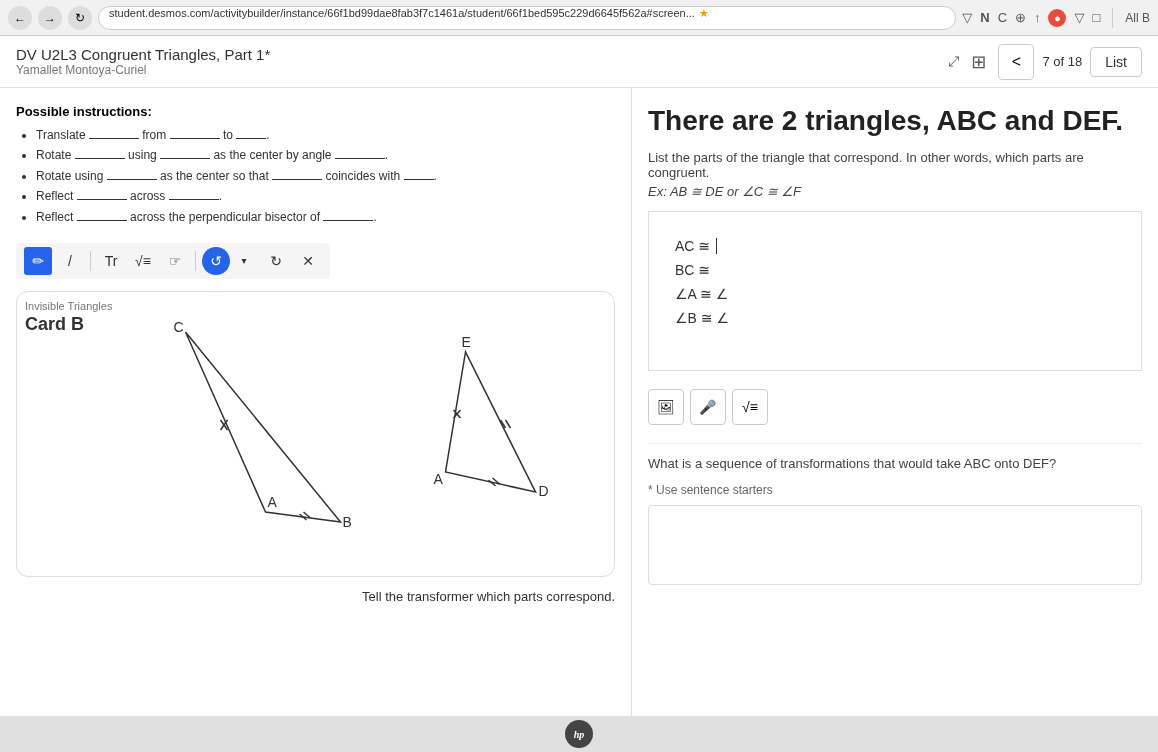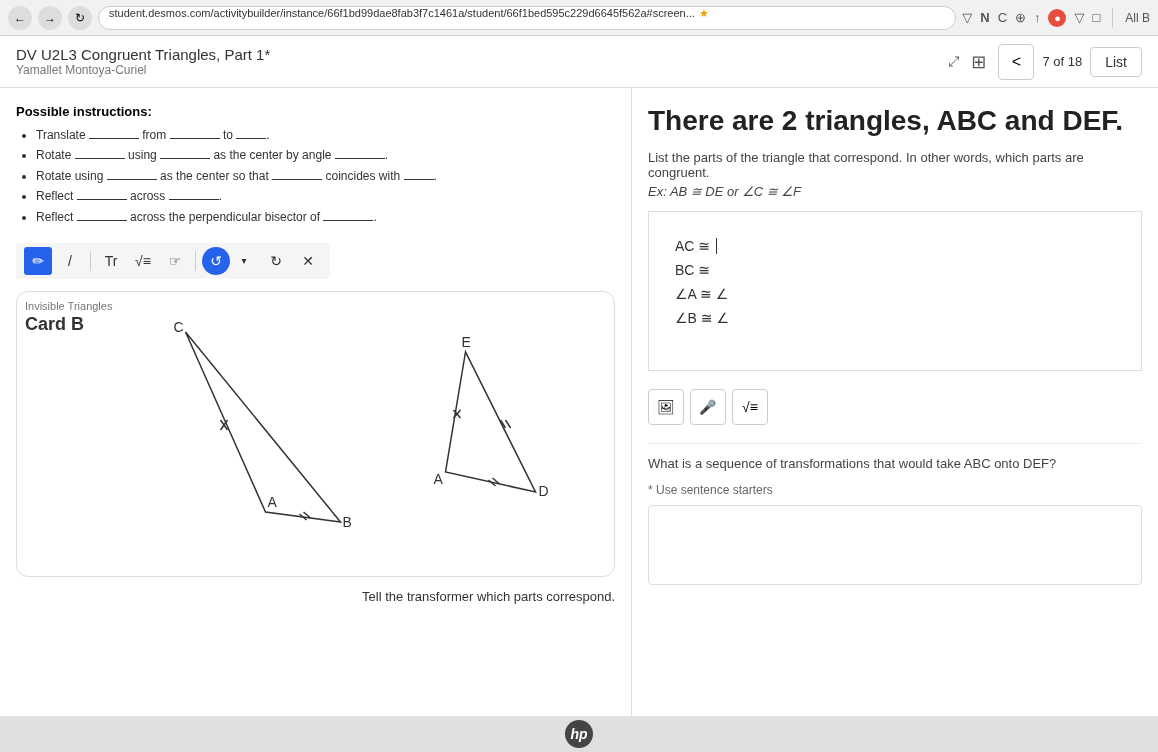--- a/index.html
+++ b/index.html
@@ -258,23 +258,24 @@
       display: flex;
       align-items: center;
       justify-content: center;
     }
     .taskbar-logo {
       width: 28px; height: 28px;
       border-radius: 50%;
       background: #444;
       display: flex; align-items: center; justify-content: center;
       color: white;
-      font-size: 14px;
+      font-size: 10px;
       font-style: italic;
       font-weight: bold;
+      font-family: Liberation Serif, serif;
     }
   </style>
 </head>
 <body>
 
 <div class="browser-bar">
   <button class="browser-nav-btn">←</button>
   <button class="browser-nav-btn">→</button>
   <button class="browser-nav-btn">↻</button>
   <div class="browser-url-bar">

